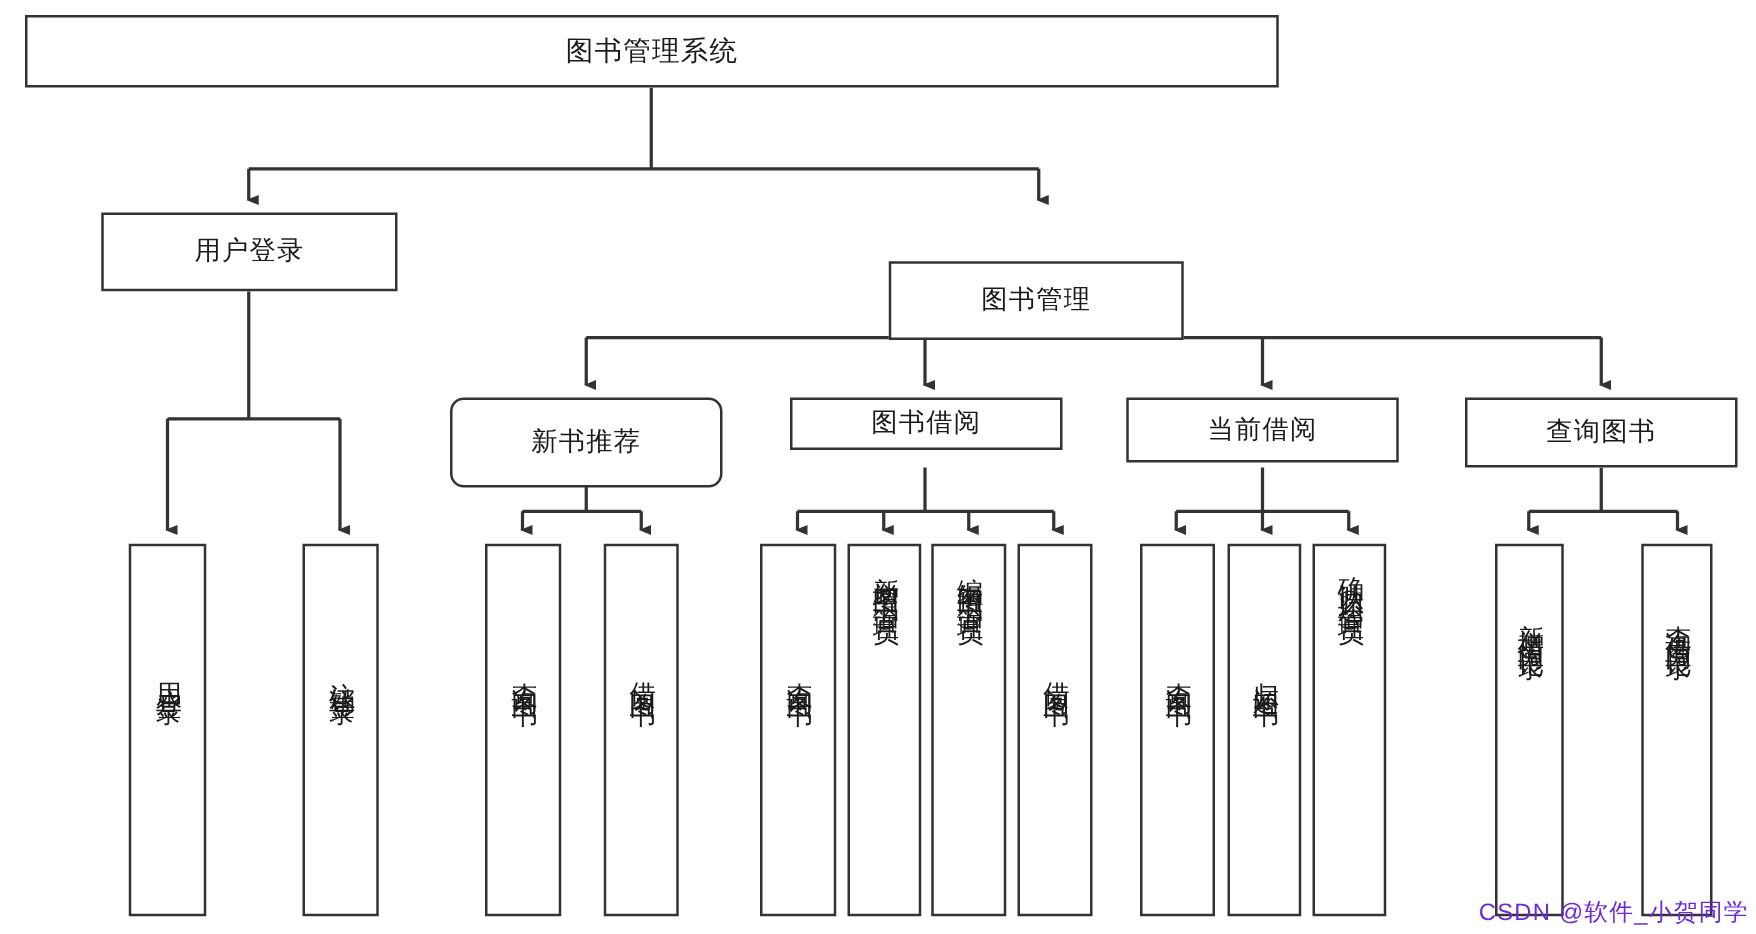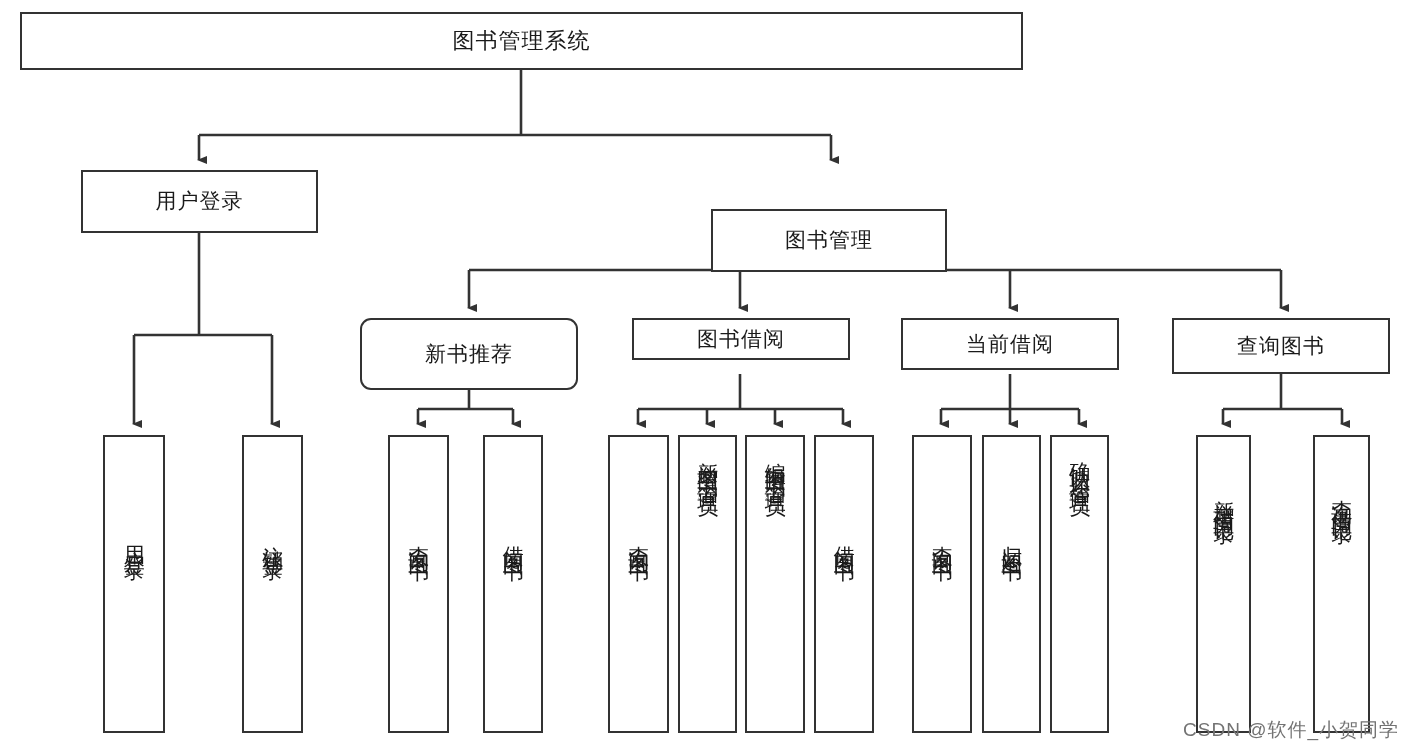--- a/index.html
+++ b/index.html
@@ -46,21 +46,21 @@
   }
   .v-node.mid .lbl{margin-top:86px;}
   .v-node.near .lbl{margin-top:40px;}
   .v-node.top .lbl{margin-top:2px;}
 
   .watermark{
     position:absolute;
     right:6px;
     bottom:4px;
     font-size:19px;
-    color:#737373;
+    color:#6d28d9;
     letter-spacing:1px;
     white-space:nowrap;
     pointer-events:none;
   }
 </style>
 </head>
 <body>
 
 <div id="stage">
 

